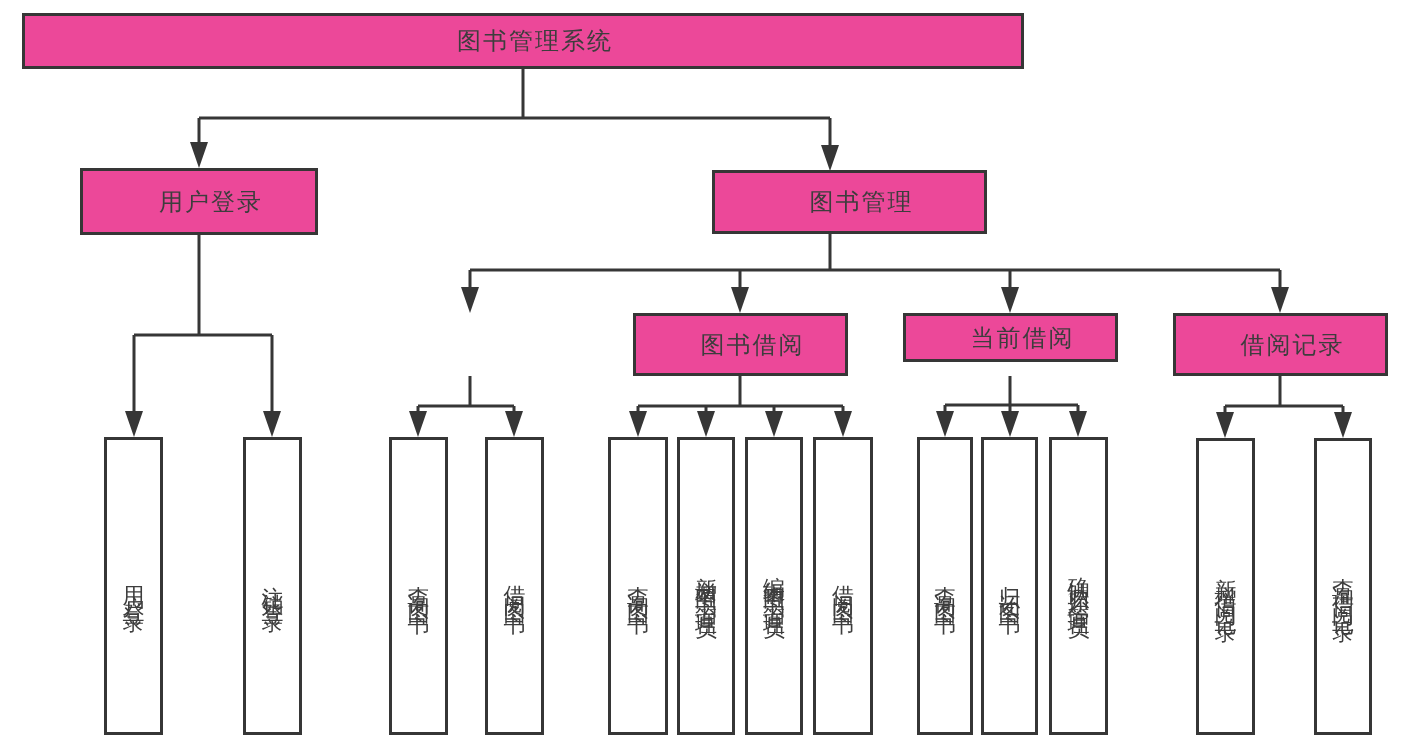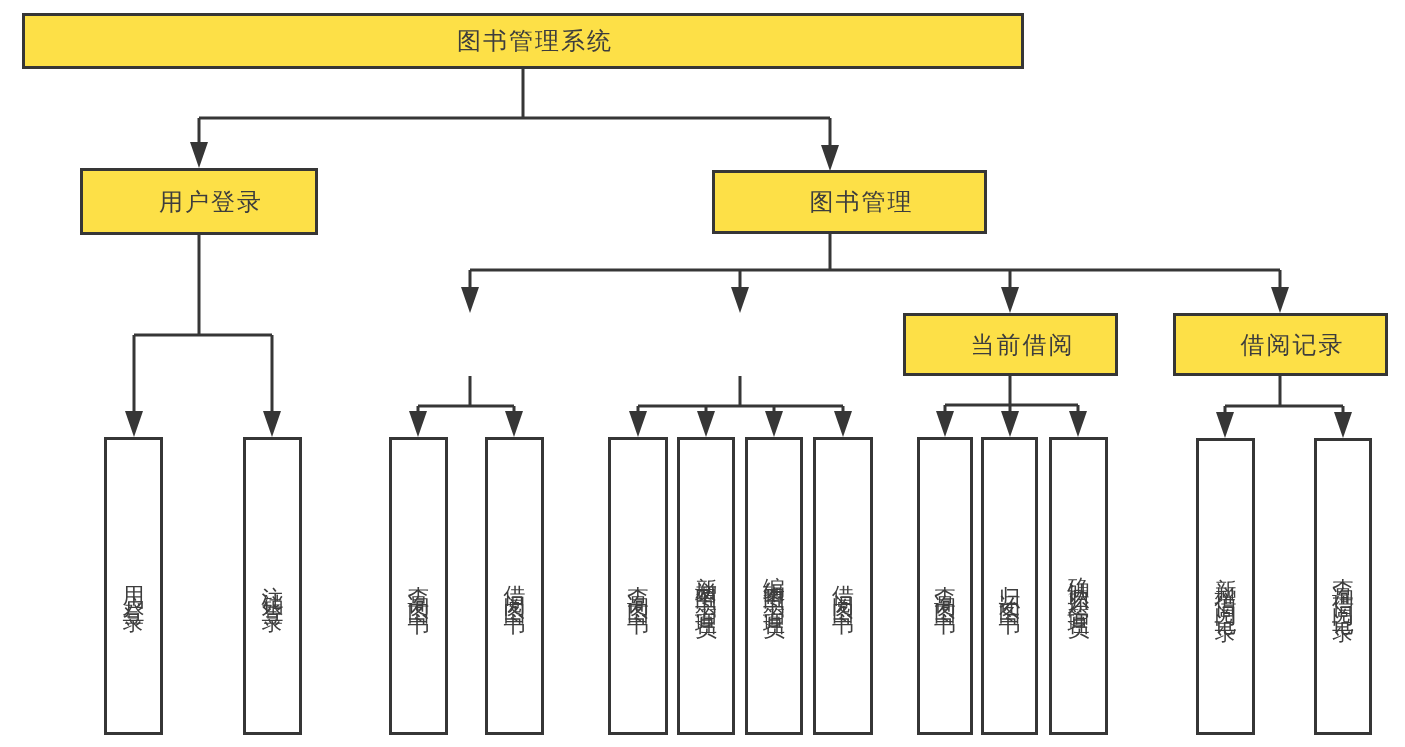--- a/index.html
+++ b/index.html
@@ -9,21 +9,21 @@
     height: 747px;
     background: #ffffff;
     font-family: "Liberation Sans", sans-serif;
     overflow: hidden;
   }
   svg.wires { position: absolute; left: 0; top: 0; width: 1405px; height: 747px; }
   .hbox {
     position: absolute;
     box-sizing: border-box;
     border: 3px solid #363636;
-    background: #fde047;
+    background: #ec4899;
     display: flex;
     align-items: center;
     justify-content: center;
     font-size: 24px;
     color: #3d3d3d;
     letter-spacing: 2px;
     white-space: nowrap;
     padding-left: 24px;
   }
   .vbox {
@@ -89,21 +89,22 @@
       <polygon points="1216,412 1234,412 1225,438"></polygon>
       <polygon points="1334,412 1352,412 1343,438"></polygon>
     </g>
   </svg>
 
   <div class="hbox" style="left:22px; top:13px; width:1002px; height:56px;">图书管理系统</div>
 
   <div class="hbox" style="left:80px; top:168px; width:238px; height:67px;">用户登录</div>
   <div class="hbox" style="left:712px; top:170px; width:275px; height:64px;">图书管理</div>
 
-  <div class="hbox" style="left:903px; top:313px; width:215px; height:63px;">当前借阅</div>
+  <div class="hbox" style="left:633px; top:313px; width:215px; height:63px;">图书借阅</div>
+  <div class="hbox" style="left:903px; top:313px; width:215px; height:49px;">当前借阅</div>
   <div class="hbox" style="left:1173px; top:313px; width:215px; height:63px;">借阅记录</div>
 
   <div class="vbox short" style="left:104px; top:437px; width:59px; height:298px;">用户登录</div>
   <div class="vbox short" style="left:243px; top:437px; width:59px; height:298px;">注销登录</div>
 
   <div class="vbox short" style="left:389px; top:437px; width:59px; height:298px;">查询图书</div>
   <div class="vbox short" style="left:485px; top:437px; width:59px; height:298px;">借阅图书</div>
 
   <div class="vbox short" style="left:608px; top:437px; width:60px; height:298px;">查询图书</div>
   <div class="vbox long" style="left:677px; top:437px; width:58px; height:298px;">新增图书（管理员）</div>

